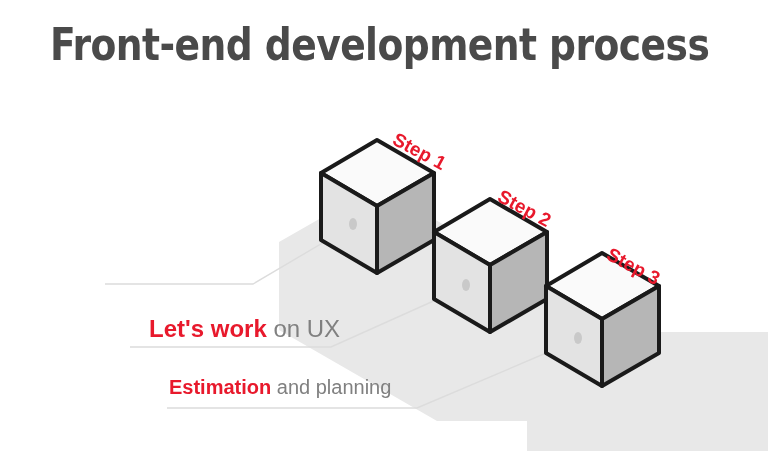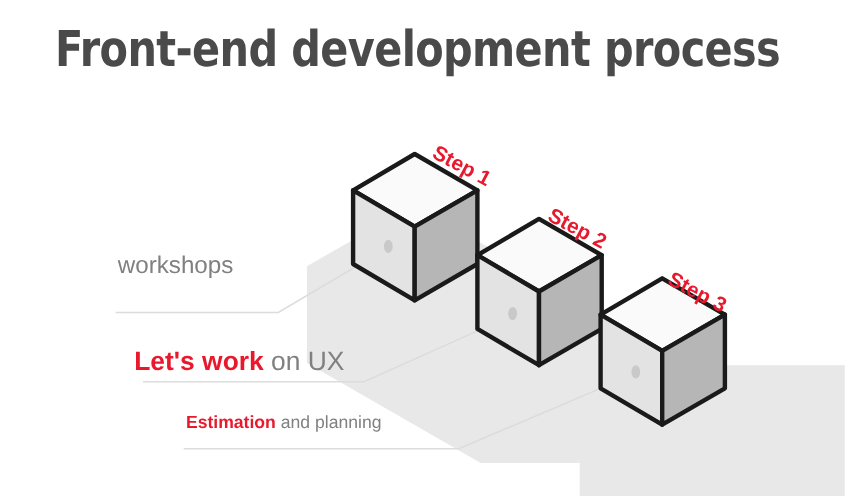--- a/index.html
+++ b/index.html
@@ -58,28 +58,28 @@
     left: 90px;
     top: 228px;
     font-size: 25px;
   }
   .callout.c1 .line2 {
     font-size: 22px;
     display: block;
     margin-top: 1px;
   }
   .callout.c2 {
-    left: 105px;
+    left: 132px;
     top: 316px;
     font-size: 24px;
   }
   .callout.c3 {
     left: 152px;
     top: 377px;
-    font-size: 16px;
+    font-size: 20px;
   }
   .step-label {
     position: absolute;
     color: #e8192c;
     font-weight: bold;
     font-size: 19px;
     white-space: nowrap;
     transform-origin: left bottom;
   }
   .step-label.s1 { left: 372px; top: 126px; transform: rotate(28deg); }
@@ -127,21 +127,20 @@
 
   </svg>
 
   <div class="title">Front-end development process</div>
 
   <div class="step-label s1">Step 1</div>
   <div class="step-label s2">Step 2</div>
   <div class="step-label s3">Step 3</div>
 
   <div class="callout c1">
-    <span class="plain line2">workshops</span>
   </div>
 
   <div class="callout c2">
     <span class="strong">Let's work</span><span class="plain"> on UX</span>
   </div>
 
   <div class="callout c3">
     <span class="strong">Estimation</span><span class="plain"> and planning</span>
   </div>
 

